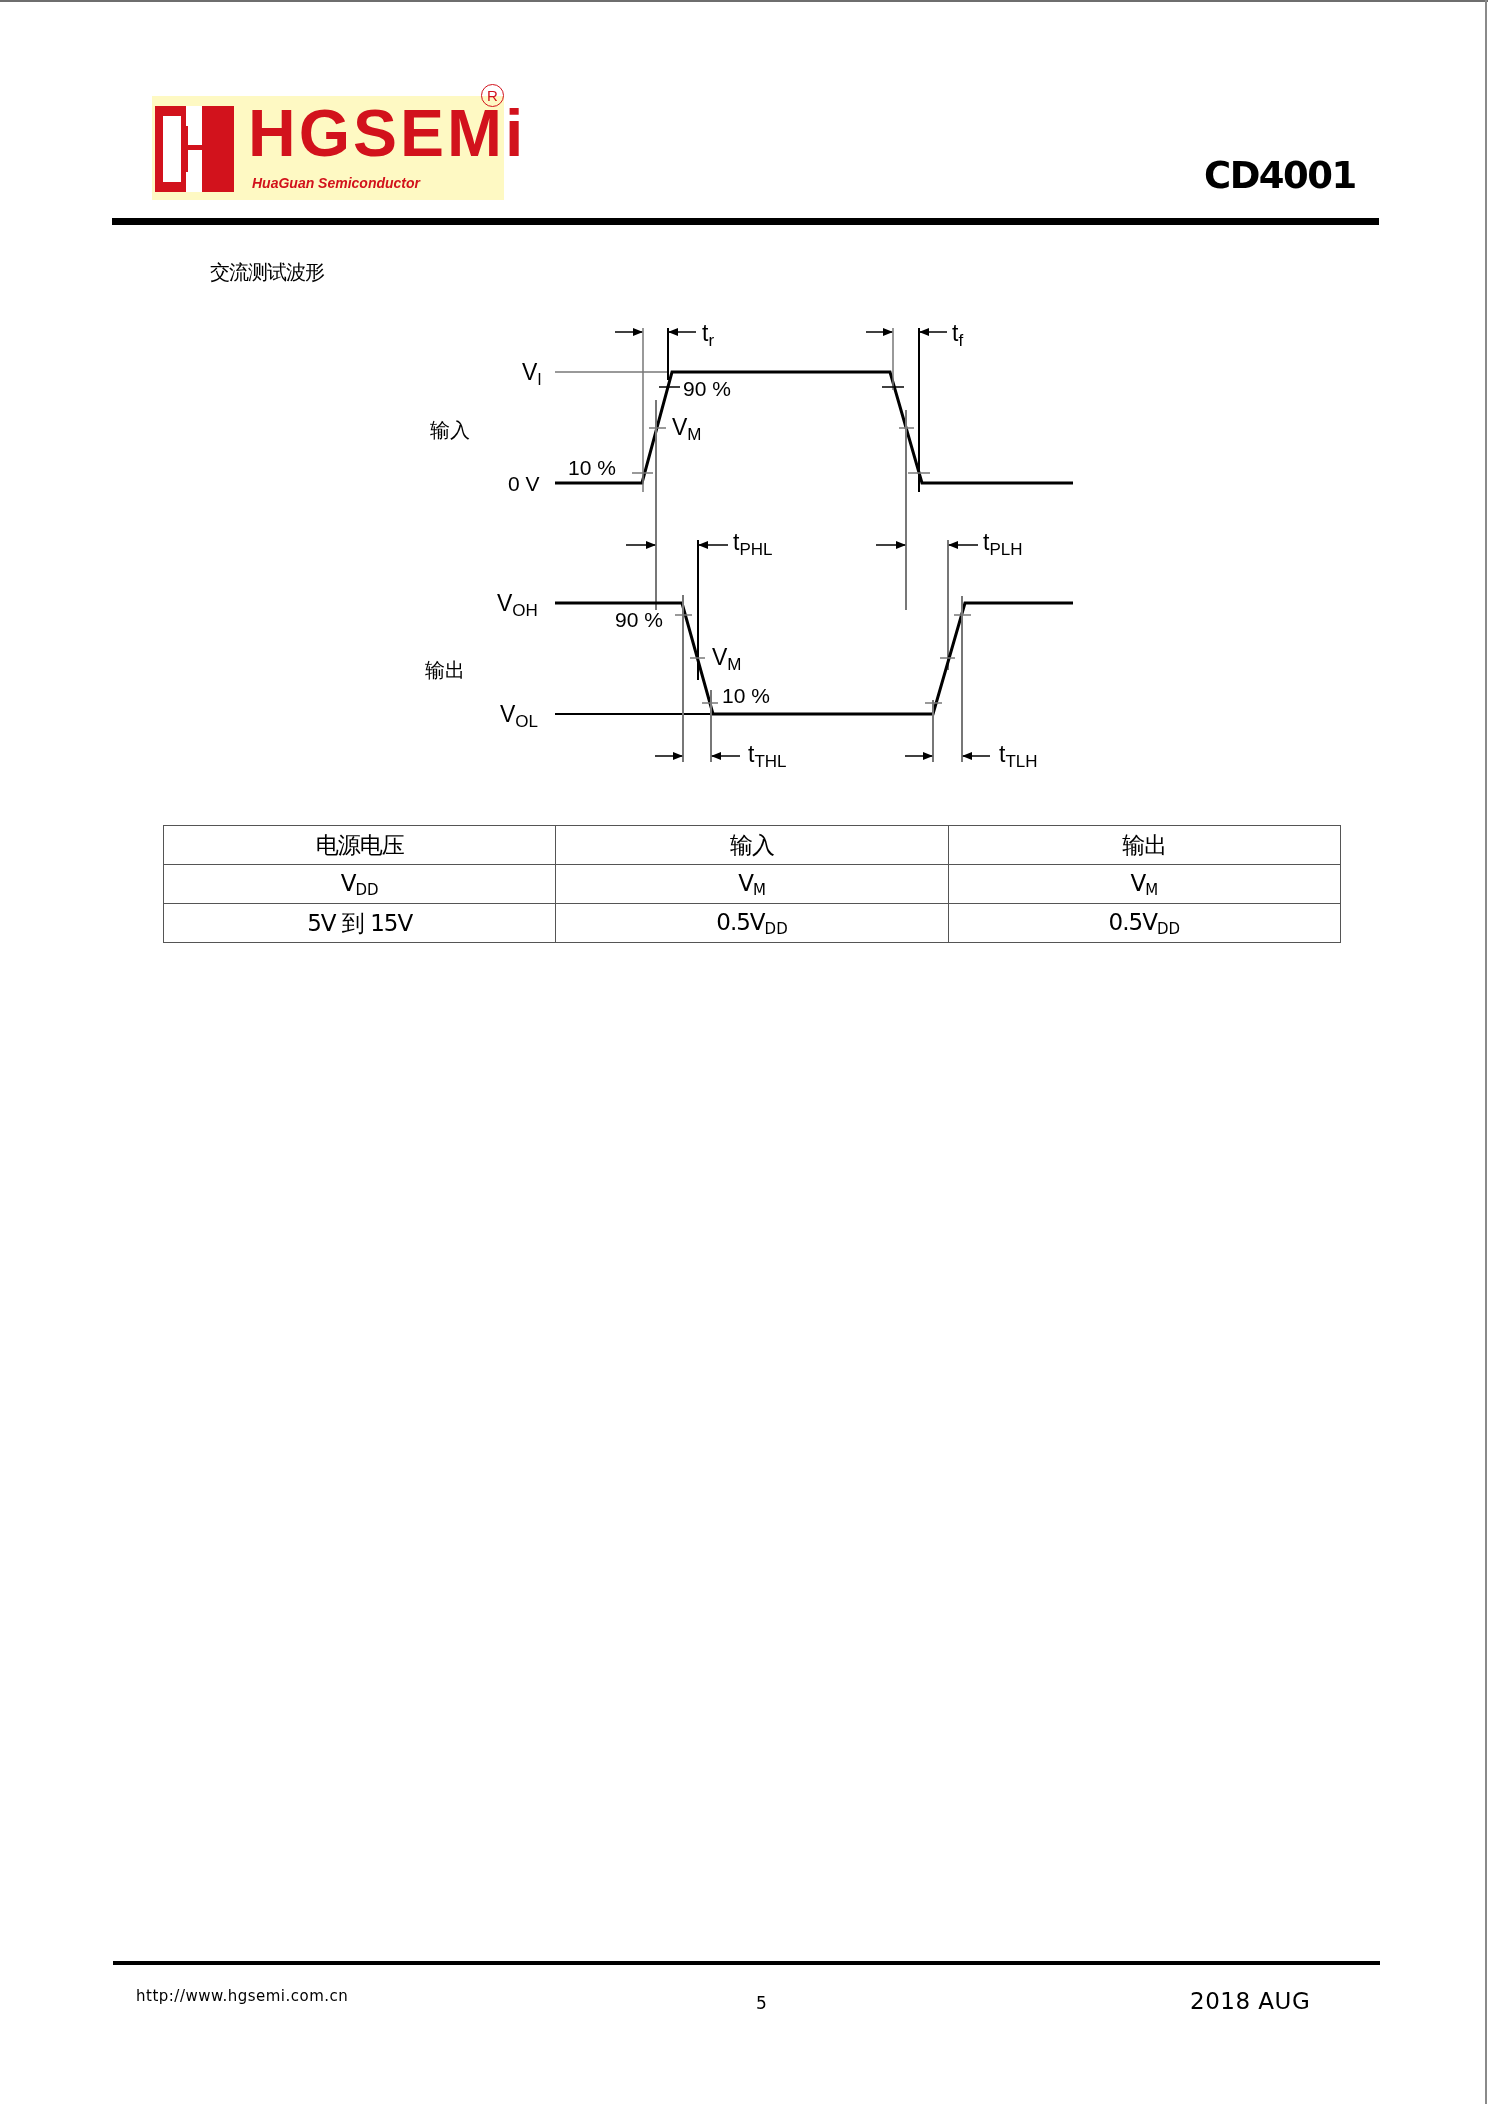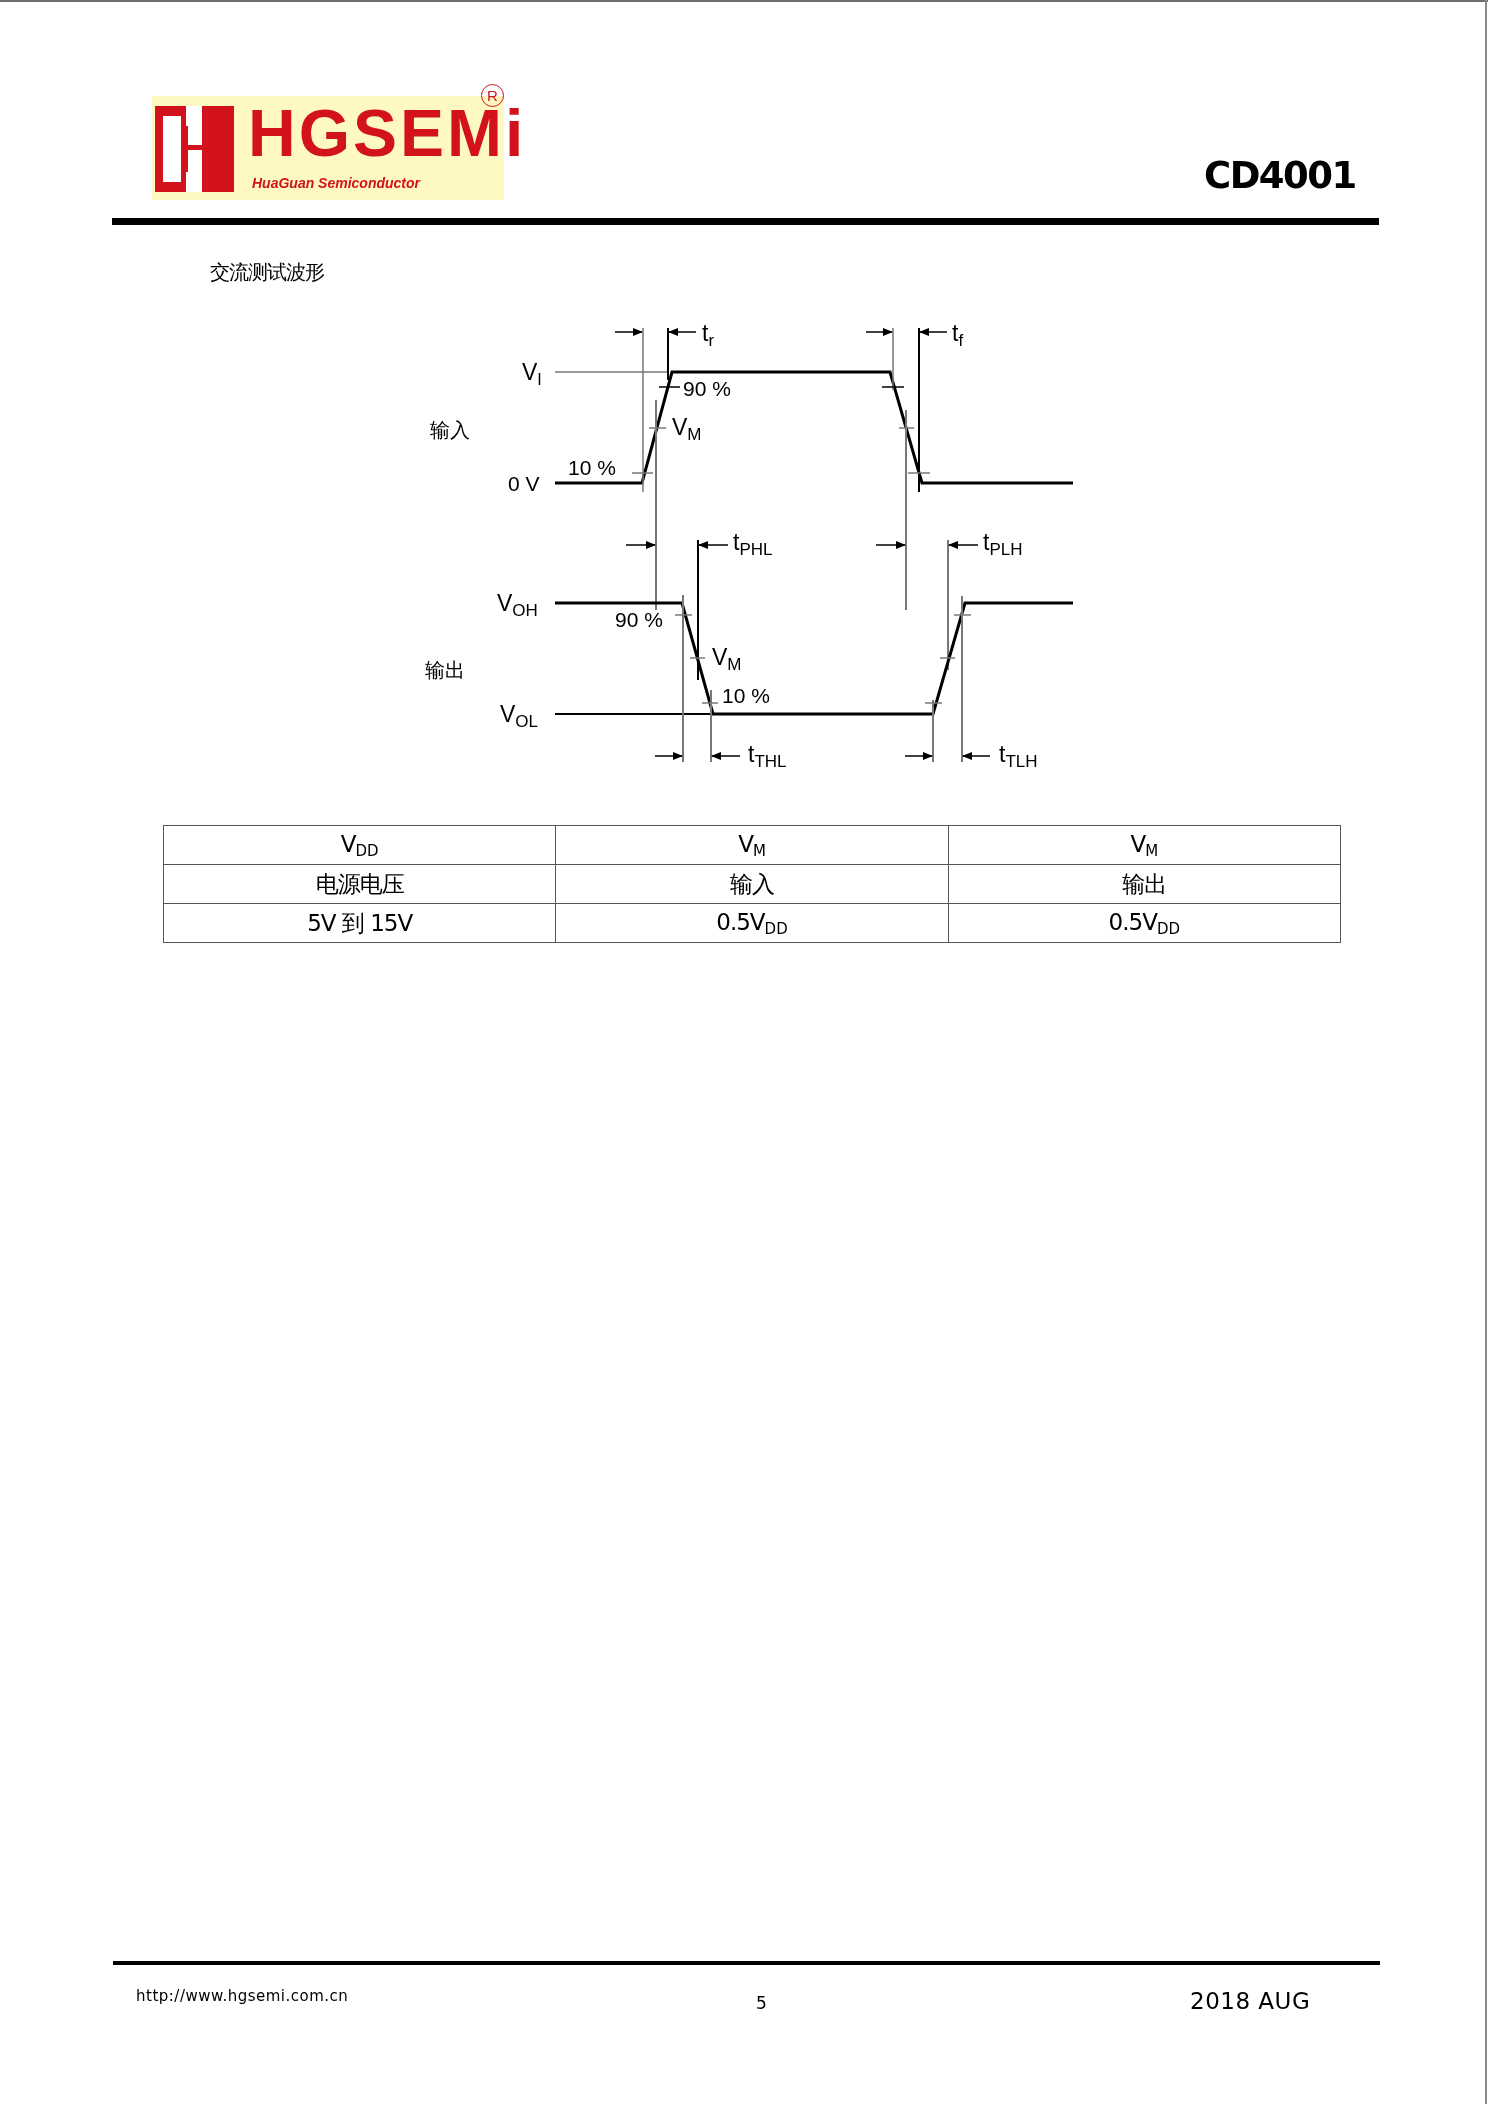--- a/index.html
+++ b/index.html
@@ -149,28 +149,28 @@
   <text class="lbl" x="215" y="327" font-size="21">90 %</text>
   <text class="lbl" x="312" y="365" font-size="23"><tspan>V</tspan><tspan font-size="17" dy="5">M</tspan></text>
   <text class="lbl" x="322" y="403" font-size="21">10 %</text>
   <text class="lbl" x="348" y="462" font-size="23"><tspan>t</tspan><tspan font-size="17" dy="5">THL</tspan></text>
   <text class="lbl" x="599" y="462" font-size="23"><tspan>t</tspan><tspan font-size="17" dy="5">TLH</tspan></text>
 </svg>
 
 <table class="vm-table">
   <tbody>
       <tr>
+    <td>电源电压</td>
+    <td>输入</td>
+    <td>输出</td>
+  </tr>
+  <tr>
     <td><span>V</span><sub>DD</sub></td>
     <td><span>V</span><sub>M</sub></td>
     <td><span>V</span><sub>M</sub></td>
-  </tr>
-  <tr>
-    <td>电源电压</td>
-    <td>输入</td>
-    <td>输出</td>
   </tr>
   <tr>
     <td><span>5V 到 15V</span><sub></sub></td>
     <td><span>0.5V</span><sub>DD</sub></td>
     <td><span>0.5V</span><sub>DD</sub></td>
   </tr>
 </tbody>
   </table>
 
 <div class="footer-rule"></div>

